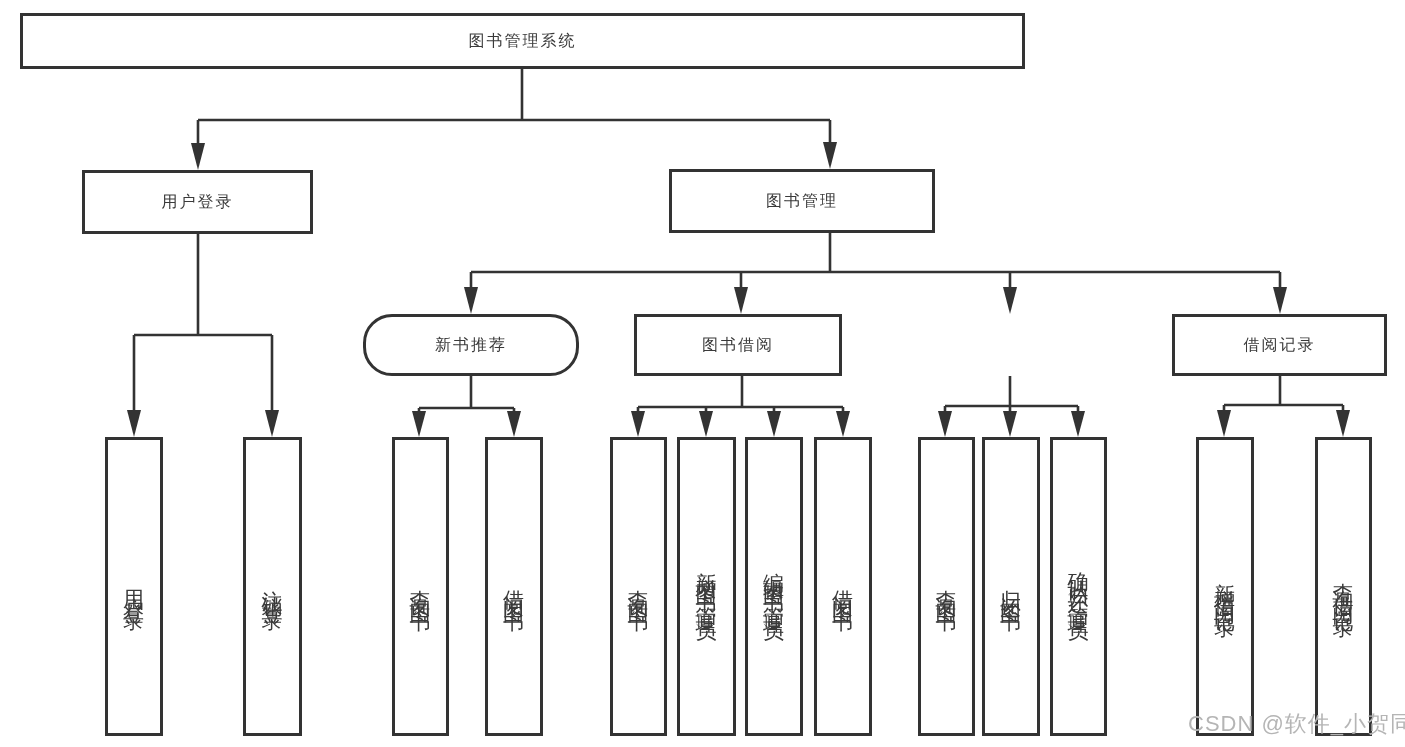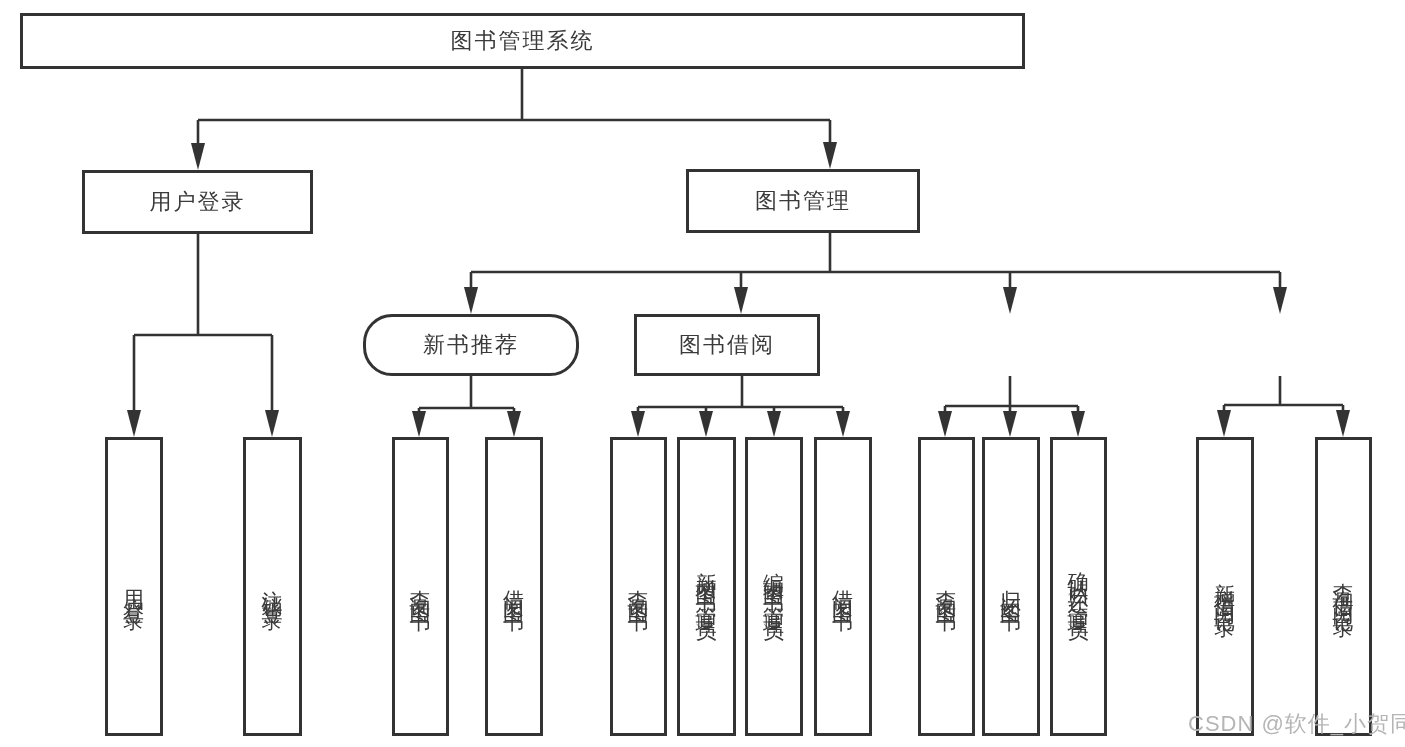--- a/index.html
+++ b/index.html
@@ -21,31 +21,31 @@
     position: absolute;
     box-sizing: border-box;
     background: #ffffff;
     border: 3px solid #333333;
     display: flex;
     align-items: center;
     justify-content: center;
     color: #3a3a3a;
   }
   .hlabel {
-    font-size: 22px;
+    font-size: 16px;
     letter-spacing: 2px;
     white-space: nowrap;
     color: #3a3a3a;
   }
   .root  { left: 20px;  top: 13px;  width: 1005px; height: 56px; }
   .l2a   { left: 82px;  top: 170px; width: 231px;  height: 64px; }
-  .l2b   { left: 686px; top: 169px; width: 234px;  height: 64px; }
+  .l2b   { left: 669px; top: 169px; width: 266px;  height: 64px; }
   .l3    { top: 314px; height: 62px; }
   .l3a   { left: 363px;  width: 216px; border-radius: 29px; }
-  .l3b   { left: 634px;  width: 186px; }
+  .l3b   { left: 634px;  width: 208px; }
   .l3c   { left: 903px;  width: 215px; }
   .l3d   { left: 1172px; width: 215px; }
   .leaf  { top: 437px; height: 299px; }
   .vtext {
     writing-mode: vertical-rl;
     text-orientation: mixed;
     font-size: 21px;
     line-height: 1.1;
     letter-spacing: 7px;
     color: #3a3a3a;
@@ -130,20 +130,23 @@
   <div class="box l2b">
     <span class="hlabel">图书管理</span>
   </div>
 
   <div class="box l3 l3a">
     <span class="hlabel">新书推荐</span>
   </div>
   <div class="box l3 l3b">
     <span class="hlabel">图书借阅</span>
   </div>
+  <div class="box l3 l3d">
+    <span class="hlabel">借阅记录</span>
+  </div>
 
   <div class="box leaf p1">
     <span class="vtext">用户登录</span>
   </div>
   <div class="box leaf p2">
     <span class="vtext">注销登录</span>
   </div>
 
   <div class="box leaf p3">
     <span class="vtext">查询图书</span>

